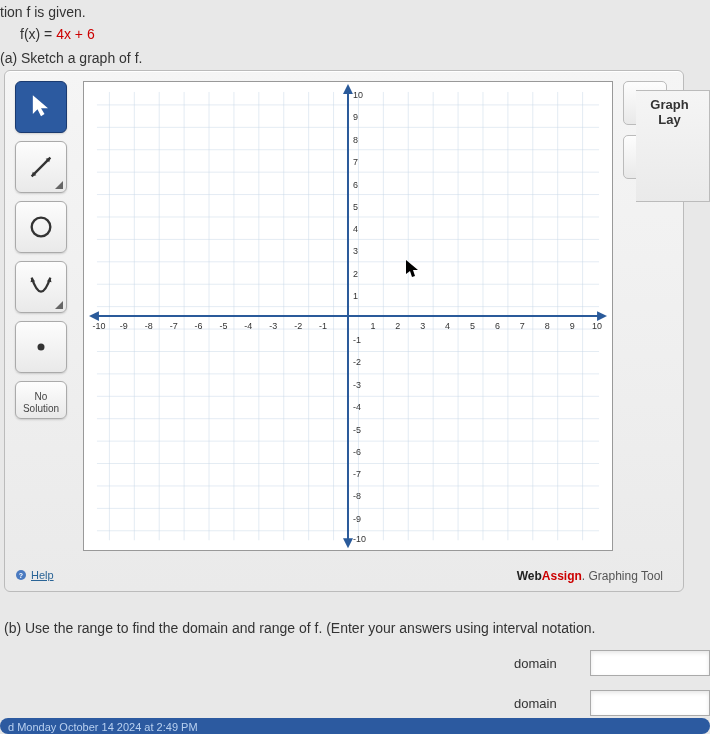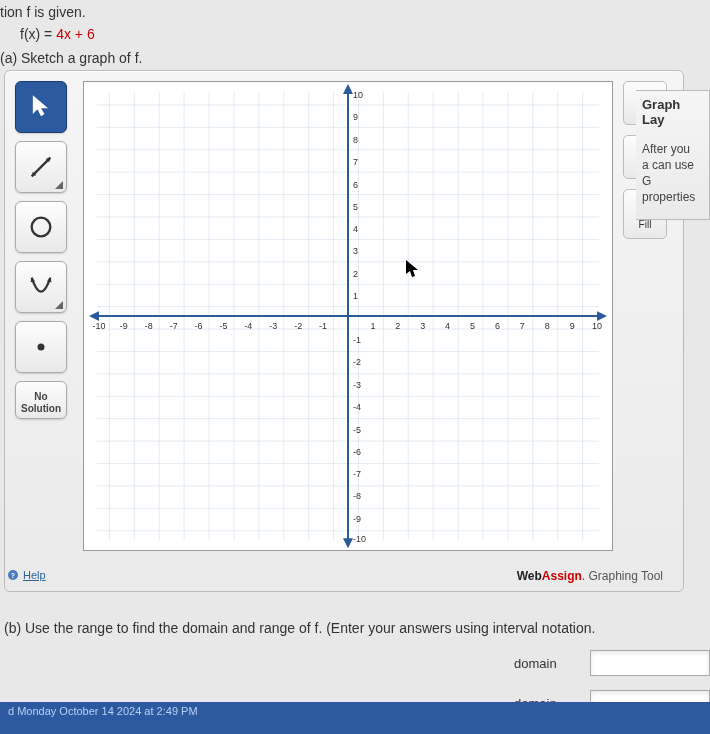--- a/index.html
+++ b/index.html
@@ -6,48 +6,48 @@
 body { font-family: Arial, sans-serif; font-size: 13px; background: #e8e8e8; width: 710px; height: 734px; overflow: hidden; color: #333; }
 .question-text { padding: 4px 8px 0 0; font-size: 14px; }
 .formula { padding: 6px 0 6px 20px; font-size: 14px; }
 .fx { color: #333; }
 .fx .red { color: #c00; }
 .part-a { padding: 2px 4px 4px 0; font-size: 14px; }
 
 .graph-container { background: linear-gradient(#f5f5f5,#eaeaea); border: 1px solid #bbb; border-radius: 6px; width: 680px; height: 522px; margin: 0 0 0 4px; position: relative; box-shadow: inset 0 1px 0 #fff; }
 
 .left-tools { position: absolute; left: 10px; top: 10px; width: 60px; }
-.tool-btn { width: 52px; height: 52px; background: linear-gradient(#fdfdfd,#e9e9e9); border: 1px solid #aaa; border-radius: 6px; margin-bottom: 8px; display: flex; align-items: center; justify-content: center; box-shadow: 0 1px 2px rgba(0,0,0,0.15); cursor: pointer; position: relative; font-weight: bold; }
+.tool-btn { width: 52px; height: 52px; background: linear-gradient(#fdfdfd,#e9e9e9); border: 1px solid #aaa; border-radius: 6px; margin-bottom: 8px; display: flex; align-items: center; justify-content: center; box-shadow: 0 1px 2px rgba(0,0,0,0.15); cursor: pointer; position: relative; }
 .tool-btn.selected { background: #2c5aa0; border-color: #1a3a70; }
 .tool-btn.small-corner::after { content:''; position:absolute; right:3px; bottom:3px; border:4px solid transparent; border-right-color:#666; border-bottom-color:#666; }
 .tool-btn svg { width: 28px; height: 28px; }
 .no-sol { width: 52px; height: 38px; font-size: 10px; line-height: 12px; text-align: center; padding-top: 6px; color:#444;}
-.help { position: absolute; left: 2px; bottom: 10px; color: #2a6496; font-size: 11px; text-decoration: underline; cursor: pointer; display:flex; align-items:center; gap:4px;}
+.help { position: absolute; left: 10px; bottom: 10px; color: #2a6496; font-size: 11px; text-decoration: underline; cursor: pointer; display:flex; align-items:center; gap:4px;}
 
 .right-tools { position: absolute; right: 12px; top: 10px; width: 48px; }
 .rtool { width: 44px; height: 44px; background: linear-gradient(#fdfdfd,#e9e9e9); border: 1px solid #bbb; border-radius: 5px; margin-bottom: 10px; display:flex; flex-direction:column; align-items:center; justify-content:center; font-size:9px; color:#888; cursor:pointer; gap:2px;}
 .rtool.fill { color:#333; font-size:10px; height:50px;}
 .rtool svg { width:18px; height:18px; }
 
 .canvas-area { position: absolute; left: 78px; top: 10px; width: 530px; height: 470px; background: #fff; border: 1px solid #999; }
 .grid { position: absolute; inset: 0; }
 .credit { position: absolute; right: 20px; bottom: 8px; font-size: 12px; color: #555;}
 .credit b { color:#222; }
 .credit .assign { color:#c00; font-weight:bold;}
 
-.side-panel { position: absolute; left: 636px; top: 90px; background: linear-gradient(#f5f5f5,#eaeaea); border:1px solid #bbb; border-left:none; width: 74px; height: 130px; overflow:hidden; padding: 6px 12px 0 6px; font-size:12px;}
+.side-panel { position: absolute; left: 636px; top: 90px; background: linear-gradient(#f5f5f5,#eaeaea); border:1px solid #bbb; border-left:none; width: 74px; height: 112px; overflow:hidden; padding: 6px 12px 0 6px; font-size:12px;text-align:center;}
 .side-panel .title { font-weight:bold; font-size:13px; margin-bottom:14px;}
 .side-panel .body { color:#444; line-height:16px;}
 
 .part-b { padding: 28px 0 0 4px; font-size: 14px; }
 .answer-row { display:flex; align-items:center; margin: 14px 0 0 4px; gap: 16px; justify-content: flex-end;}
 .answer-row label { width: 60px; font-size: 13px; color:#333;}
 .answer-row input { width: 120px; height: 26px; border:1px solid #aaa; background:#fff; box-shadow: inset 0 2px 4px rgba(0,0,0,0.1); padding: 2px 6px; font-size:13px;}
 
-.footer-bar { position:absolute; bottom:0; left:0; height:32px; width:100%; background:#2c5aa0; color:#b8d0f0; font-size:11px; padding:3px 8px; overflow:hidden;}
+.footer-bar { position:absolute; bottom:0; left:0; height:16px; width:100%; background:#2c5aa0; color:#b8d0f0; font-size:11px; padding:3px 8px; overflow:hidden;border-radius:10px;}
 .cursor-arrow { position:absolute; pointer-events:none; }
 </style>
 </head>
 <body>
 
 <div class="question-text">tion f is given.</div>
 <div class="formula">
   <span class="fx"><span>f(x) = </span><span class="red">4x + 6</span></span>
 </div>
 <div class="part-a">(a) Sketch a graph of f.</div>
@@ -158,44 +158,37 @@
     <div class="rtool">
       <svg viewBox="0 0 24 24">
           <rect x="6" y="6" width="12" height="12" fill="none" stroke="#bbb" stroke-width="1.5"></rect>
         </svg>
     </div>
     <div class="rtool">
       <svg viewBox="0 0 24 24">
           <path d="M7 8 h10 l-1 12 h-8 z M5 6 h14 M10 3 h4 v3 h-4 z" fill="none" stroke="#bbb" stroke-width="1.5"></path>
         </svg>
     </div>
-    <div class="rtool fill">
-      <svg viewBox="0 0 24 24">
-          <path d="M12 3 L18 9 L10 17 L4 11 Z M18 15 q2 3 0 5 q-2 -2 0 -5" fill="#4a7ac0" stroke="#2a5a9a"></path>
-        </svg>
-      <span>Fill</span>
-    </div>
   </div>
 
   <a class="help">
     <svg width="12" height="12" viewBox="0 0 24 24">
         <circle cx="12" cy="12" r="10" fill="#4a7ac0"></circle>
         <text x="12" y="17" text-anchor="middle" fill="#fff" font-size="14" font-weight="bold">?</text>
       </svg>
     <span>Help</span>
   </a>
 
   <div class="credit">
     <b>Web</b><span class="assign">Assign</span><span>. Graphing Tool</span>
   </div>
 </div>
 
 <div class="side-panel">
   <div class="title">Graph Lay</div>
-  <div class="body">After you a can use G properties</div>
 </div>
 
 <div class="part-b">(b) Use the range to find the domain and range of f. (Enter your answers using interval notation.</div>
 
 <div class="answer-row">
   <label>domain</label>
   <input type="text" value="" style="">
 </div>
 <div class="answer-row">
   <label>domain</label>

